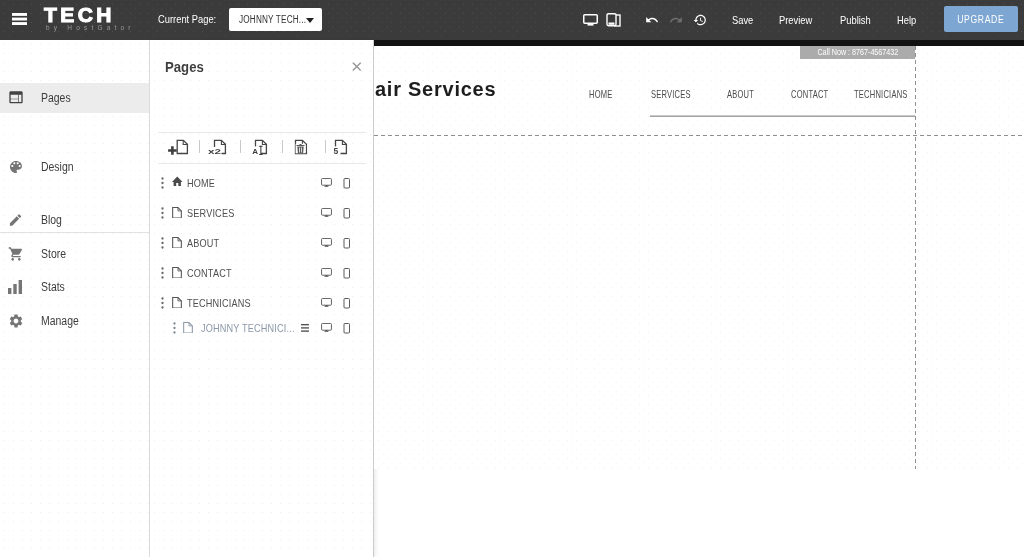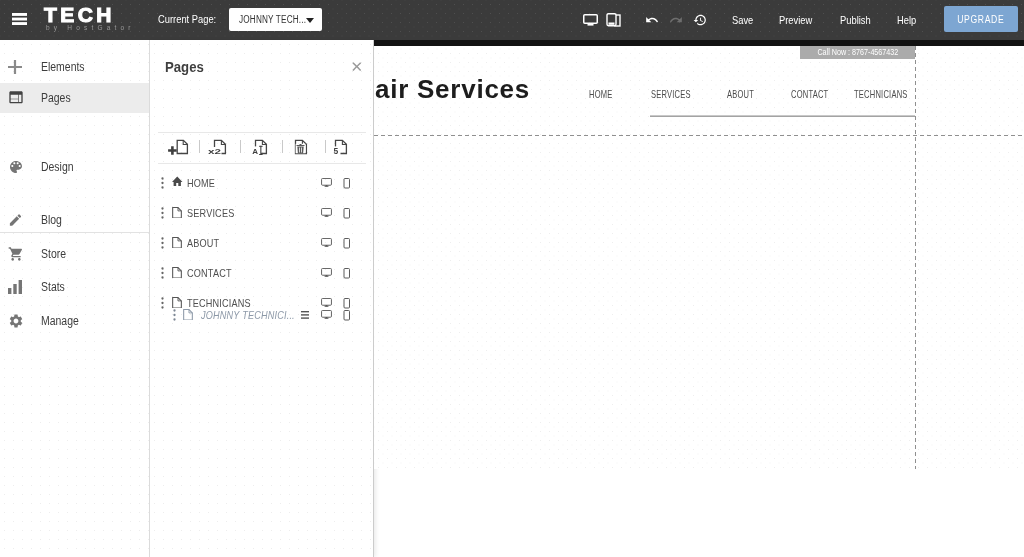--- a/index.html
+++ b/index.html
@@ -51,21 +51,21 @@
   .prow .mob { position:absolute; left:193px; top:10px; }
 
   
   #canvas { position:absolute; left:374px; top:40px; width:650px; height:429px; background:#fff; overflow:hidden;
     background-image: radial-gradient(#eeeeee 0.7px, transparent 0.9px), radial-gradient(#f1f1f1 0.7px, transparent 0.9px);
     background-size:9px 9px, 9px 9px; background-position:0 0, 4.5px 4.5px; }
   #blackbar { position:absolute; left:0; top:0; width:650px; height:6px; background:#121212; }
   #callnow { position:absolute; left:426px; top:6px; width:115px; height:13px; background:#ababab;
     color:#fff; font-size:9.2px; text-align:center; line-height:13px; }
   #callnow span { display:inline-block; transform:scaleX(0.78); transform-origin:50% 50%; }
-  #bigtitle { position:absolute; left:1px; top:37.5px; line-height:22px; font-size:26px; font-weight:bold; color:#1d1d1d; letter-spacing:0.75px; white-space:nowrap; }
+  #bigtitle { position:absolute; left:1px; top:37.5px; line-height:22px; font-size:20px; font-weight:bold; color:#1d1d1d; letter-spacing:0.75px; white-space:nowrap; }
   .nav { position:absolute; top:48.5px; font-size:10.2px; color:#4b4b4b; letter-spacing:0.3px; transform:scaleX(0.74); transform-origin:0 50%; white-space:nowrap; }
   #navline { position:absolute; left:276px; top:74.5px; width:265px; height:2.5px; background:#a3a3a3; border-top:1px solid #c9c9c9; }
   .dashh { position:absolute; height:1px; background-image:repeating-linear-gradient(90deg,#8f8f8f 0 4px,transparent 4px 7px); }
   .dashv { position:absolute; width:1px; background-image:repeating-linear-gradient(180deg,#8f8f8f 0 4px,transparent 4px 7px); }
 </style>
 </head>
 <body>
 
 <div id="topbar">
   <svg class="abs" style="left:12px; top:13px;" width="15" height="12" viewBox="0 0 15 12">
@@ -103,26 +103,20 @@
   </svg>
 
   <div class="tb-txt" style="left:732px; top:14px;">Save</div>
   <div class="tb-txt" style="left:779px; top:14px;">Preview</div>
   <div class="tb-txt" style="left:840px; top:14px;">Publish</div>
   <div class="tb-txt" style="left:897px; top:14px;">Help</div>
   <div id="upgrade"><span>UPGRADE</span></div>
 </div>
 
 <div id="sidebar">
-  <div class="side-item" style="top:12px;">
-    <svg width="14" height="14" viewBox="0 0 14 14">
-        <path fill="#8a8a8a" d="M5.9 0h2.2v5.9H14v2.2H8.1V14H5.9V8.1H0V5.9h5.9z"></path>
-      </svg>
-    <span class="lbl">Elements</span>
-  </div>
   <div class="side-item" style="top:43px; background:#ececec;">
     <svg width="16" height="14" viewBox="0 0 24 20">
         <path fill="#424242" d="M20 0H4C2.9 0 2.01.9 2.01 2L2 16c0 1.1.9 2 2 2h16c1.1 0 2-.9 2-2V2c0-1.1-.9-2-2-2zm-5 16H4v-4h11v4zm0-5H4V5h11v6zm5 5h-4V5h4v11z"></path>
       </svg>
     <span class="lbl">Pages</span>
   </div>
   <div class="side-item" style="top:112px;">
     <svg width="16" height="16" viewBox="0 0 24 24">
         <path fill="#757575" d="M12 3c-4.97 0-9 4.03-9 9s4.03 9 9 9c.83 0 1.5-.67 1.5-1.5 0-.39-.15-.74-.39-1.01-.23-.26-.38-.61-.38-.99 0-.83.67-1.5 1.5-1.5H16c2.76 0 5-2.24 5-5 0-4.42-4.03-8-9-8zm-5.5 9c-.83 0-1.5-.67-1.5-1.5S5.67 9 6.5 9 8 9.67 8 10.5 7.33 12 6.5 12zm3-4C8.67 8 8 7.33 8 6.5S8.67 5 9.5 5s1.5.67 1.5 1.5S10.33 8 9.5 8zm5 0c-.83 0-1.5-.67-1.5-1.5S13.67 5 14.5 5s1.5.67 1.5 1.5S15.33 8 14.5 8zm3 4c-.83 0-1.5-.67-1.5-1.5S16.67 9 17.5 9s1.5.67 1.5 1.5-.67 1.5-1.5 1.5z"></path>
       </svg>
@@ -292,21 +286,21 @@
     <span class="plbl">TECHNICIANS</span>
     <svg class="mon" width="11" height="10" viewBox="0 0 14 13">
         <rect x="0.6" y="0.6" width="12.8" height="8.8" rx="1.2" fill="none" stroke="#555" stroke-width="1.2"></rect>
         <rect x="4.5" y="10" width="5" height="1.4" fill="#555"></rect>
         <rect x="6" y="9.2" width="2" height="1.6" fill="#555"></rect>
       </svg>
     <svg class="mob" width="7.5" height="10.5" viewBox="0 0 8 13">
         <rect x="0.6" y="0.6" width="6.8" height="11.8" rx="1.2" fill="none" stroke="#555" stroke-width="1.2"></rect>
       </svg>
   </div>
-  <div class="prow" style="top:260px;font-style:italic;">
+  <div class="prow" style="top:273px;">
     <svg class="dots" style="left:23px;" width="3" height="12" viewBox="0 0 3 12">
         <circle cx="1.5" cy="1.5" r="1.15" fill="#7d8794"></circle>
         <circle cx="1.5" cy="6" r="1.15" fill="#7d8794"></circle>
         <circle cx="1.5" cy="10.5" r="1.15" fill="#7d8794"></circle>
       </svg>
     <svg class="picon" style="left:33px;" width="10" height="11.5" viewBox="0 0 11 13">
         <path fill="none" stroke="#8d99a8" stroke-width="1.2" d="M0.6 0.6 h6 l3.8 3.8 V12.4 H0.6z"></path>
         <path fill="none" stroke="#8d99a8" stroke-width="1" d="M6.6 0.6 V4.4 H10.4"></path>
       </svg>
     <span class="plbl" style="left:51px; color:#8d99a8;">JOHNNY TECHNICI...</span>

